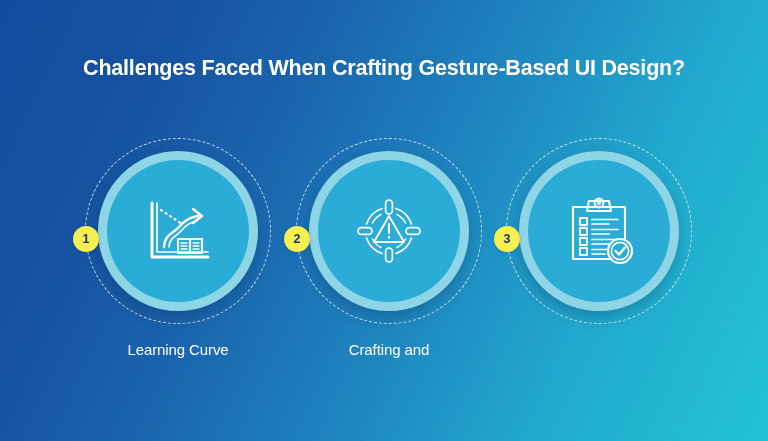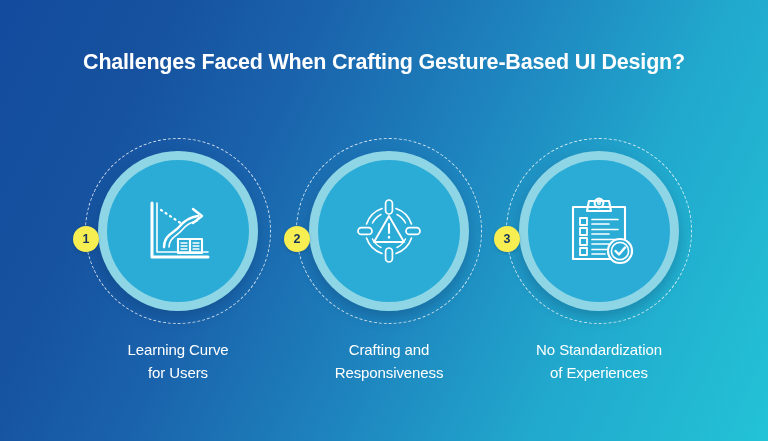--- a/index.html
+++ b/index.html
@@ -12,21 +12,21 @@
         #16529f 18%,
         #1a63ac 34%,
         #1e86bf 56%,
         #21a8cd 75%,
         #23c3d6 100%);
     position:relative;
   }
 
   
   #title-bar{
-    position:absolute; top:2px; left:0; width:768px; height:120px;
+    position:absolute; top:8px; left:0; width:768px; height:120px;
     display:flex; align-items:center; justify-content:center;
   }
   #page-title{
     color:#ffffff; font-size:21.5px; font-weight:bold;
     letter-spacing:-0.2px; white-space:nowrap;
     text-align:center;
   }
 
   
   #steps{
@@ -115,21 +115,20 @@
             <path d="M40 48 L52 48 L52 62 L40 62 Z M52 48 L64 48 L64 62 L52 62 Z" stroke-width="2.1"></path>
             <path d="M52 48 L52 62" stroke-width="2.1"></path>
             <path d="M43 52 L49 52 M43 55 L49 55 M43 58 L49 58" stroke-width="1.3"></path>
             <path d="M55 52 L61 52 M55 55 L61 55 M55 58 L61 58" stroke-width="1.3"></path>
           </svg>
         </span>
       </div>
     </div>
     <div class="caption">
       <span class="ln">Learning Curve</span>
-      <span class="ln">for Users</span>
     </div>
   </div>
 
   <div class="step" id="step-2">
     <div class="dashed-ring"></div>
     <div class="badge">2</div>
     <div class="ring">
       <div class="disc">
         <span>
           <svg width="74" height="74" viewBox="0 0 74 74" fill="none" stroke="#ffffff" stroke-width="1.8" stroke-linecap="round" stroke-linejoin="round">
@@ -150,21 +149,20 @@
 
             <path d="M37 22 L52 48 L22 48 Z" stroke-width="1.9"></path>
             <path d="M37 30 L37 39" stroke-width="2.1"></path>
             <path d="M37 43 L37 43.6" stroke-width="2.4"></path>
           </svg>
         </span>
       </div>
     </div>
     <div class="caption">
       <span class="ln">Crafting and</span>
-      <span class="ln">Responsiveness</span>
     </div>
   </div>
 
   <div class="step" id="step-3">
     <div class="dashed-ring"></div>
     <div class="badge">3</div>
     <div class="ring">
       <div class="disc">
         <span>
           <svg width="76" height="76" viewBox="0 0 76 76" fill="none" stroke="#ffffff" stroke-width="2.1" stroke-linecap="round" stroke-linejoin="round">
@@ -184,19 +182,15 @@
             <rect x="19" y="55" width="7" height="7" stroke-width="1.8"></rect>
             <path d="M31 56.5 L49 56.5 M31 61 L44 61" stroke-width="1.7"></path>
 
             <circle cx="59" cy="58" r="12" fill="#2bacd6" stroke-width="2.2"></circle>
             <circle cx="59" cy="58" r="8.6" stroke-width="1.6"></circle>
             <path d="M54.5 58 L58 61.5 L64 54.5" stroke-width="2.4"></path>
           </svg>
         </span>
       </div>
     </div>
-    <div class="caption">
-      <span class="ln">No Standardization</span>
-      <span class="ln">of Experiences</span>
-    </div>
   </div>
 
 </div>
 
 </body></html>

